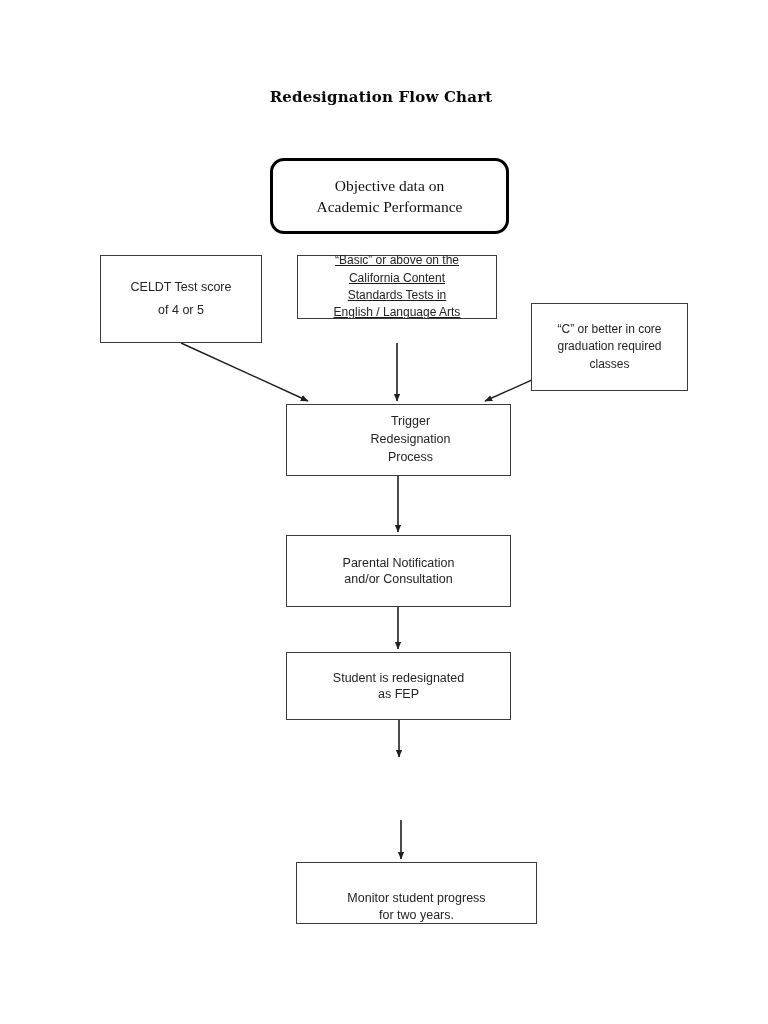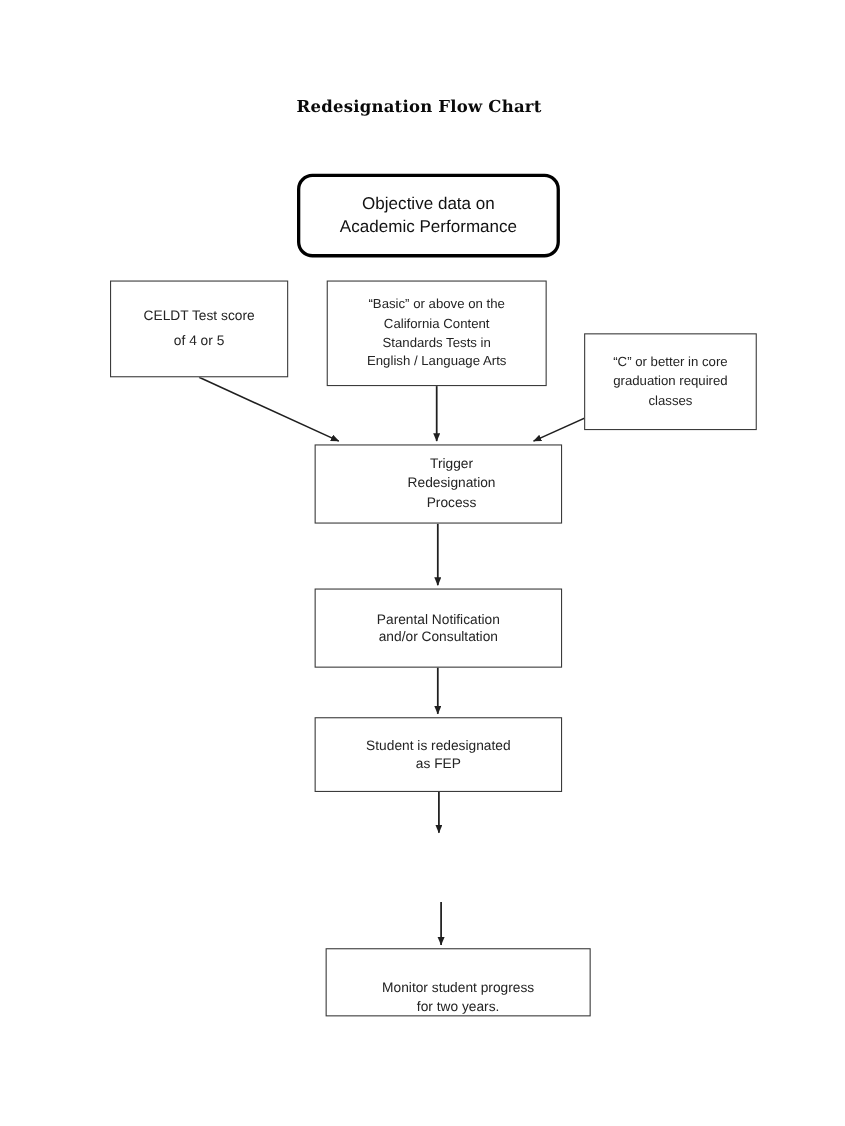--- a/index.html
+++ b/index.html
@@ -71,30 +71,31 @@
   }
 
   
   #node-start {
     left: 270px;
     top: 158px;
     width: 239px;
     height: 76px;
     border: 3px solid #000000;
     border-radius: 14px;
+    font-family: Liberation Serif, serif;
   }
   #node-start .node-text {
     font-size: 15.5px;
     line-height: 1.38;
     color: #111111;
   }
 
   
   #node-celdt      { left: 100px; top: 255px; width: 162px; height: 88px; }
-  #node-cst        { left: 297px; top: 255px; width: 200px; height: 96px; }
+  #node-cst        { left: 297px; top: 255px; width: 200px; height: 64px; text-decoration: underline; }
   #node-grades     { left: 531px; top: 255px; width: 157px; height: 88px; margin-top: 48px; }
 
   #node-celdt  .node-text { line-height: 1.85; }
   #node-cst    .node-text { font-size: 12px;  line-height: 1.45; }
   #node-grades .node-text { font-size: 12px;  line-height: 1.45; }
 
   
   #node-trigger    { left: 286px; top: 404px; width: 225px; height: 72px; padding-left: 24px; }
   #node-parental   { left: 286px; top: 535px; width: 225px; height: 72px; justify-content: center; }
   #node-redesig    { left: 286px; top: 652px; width: 225px; height: 68px; }

